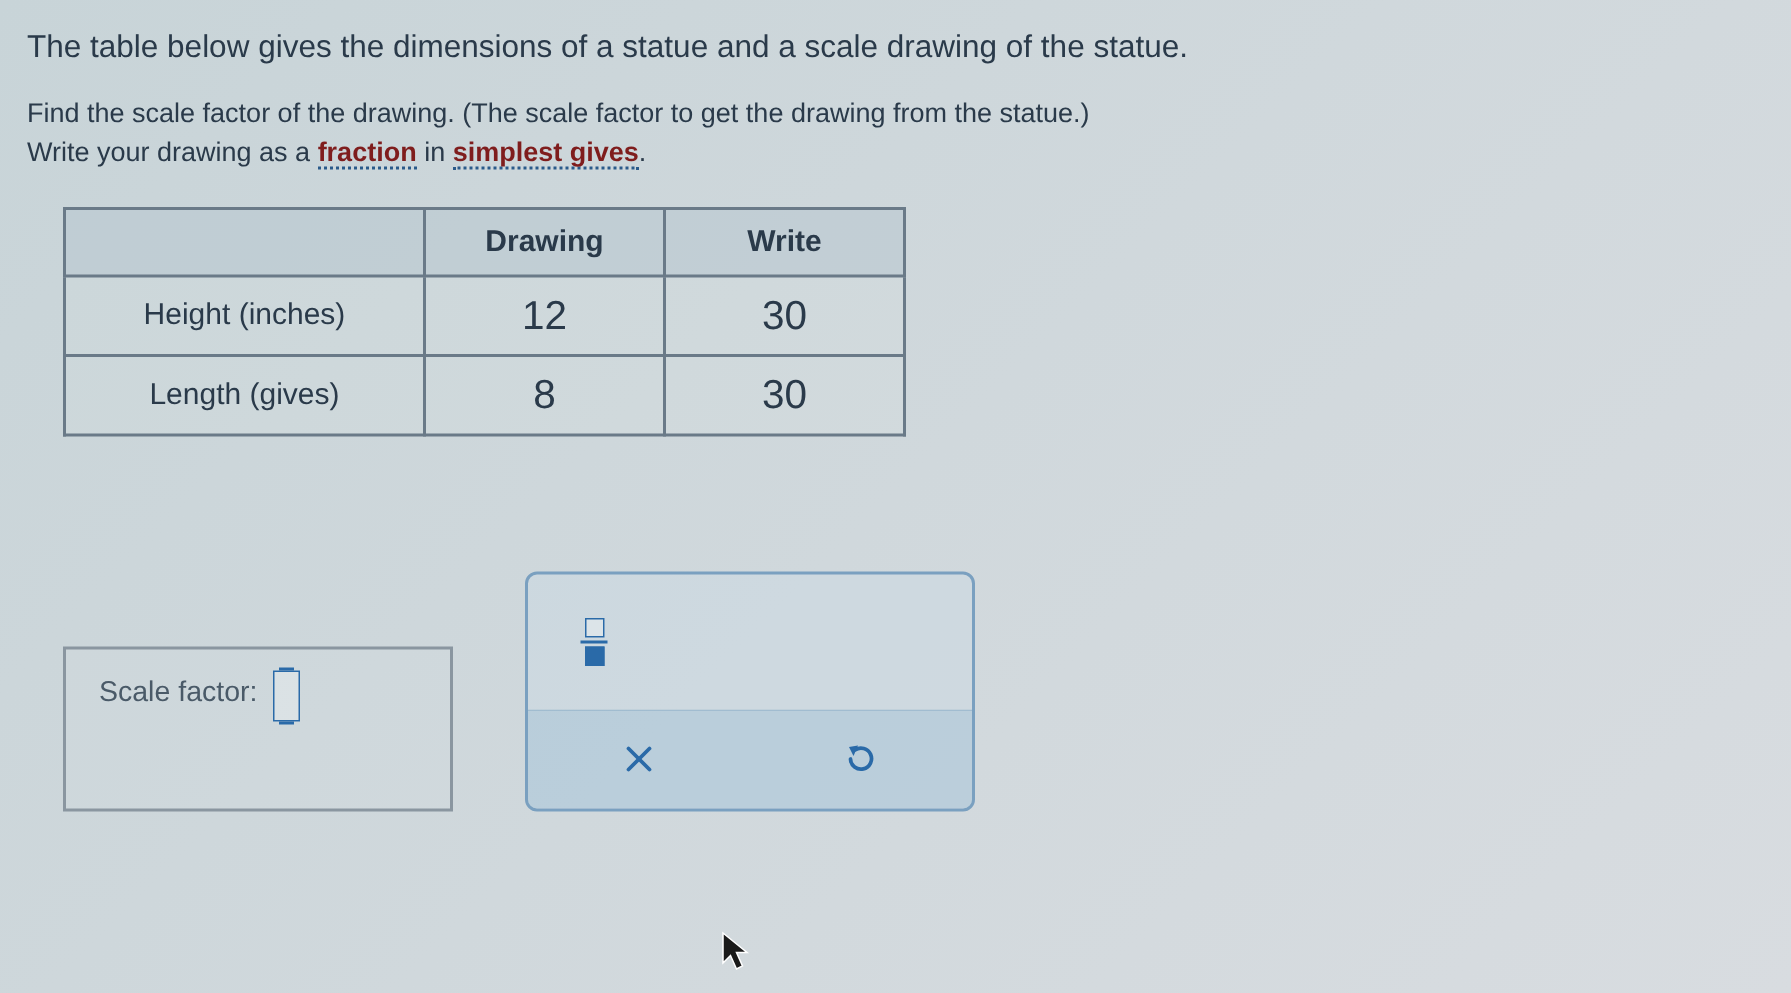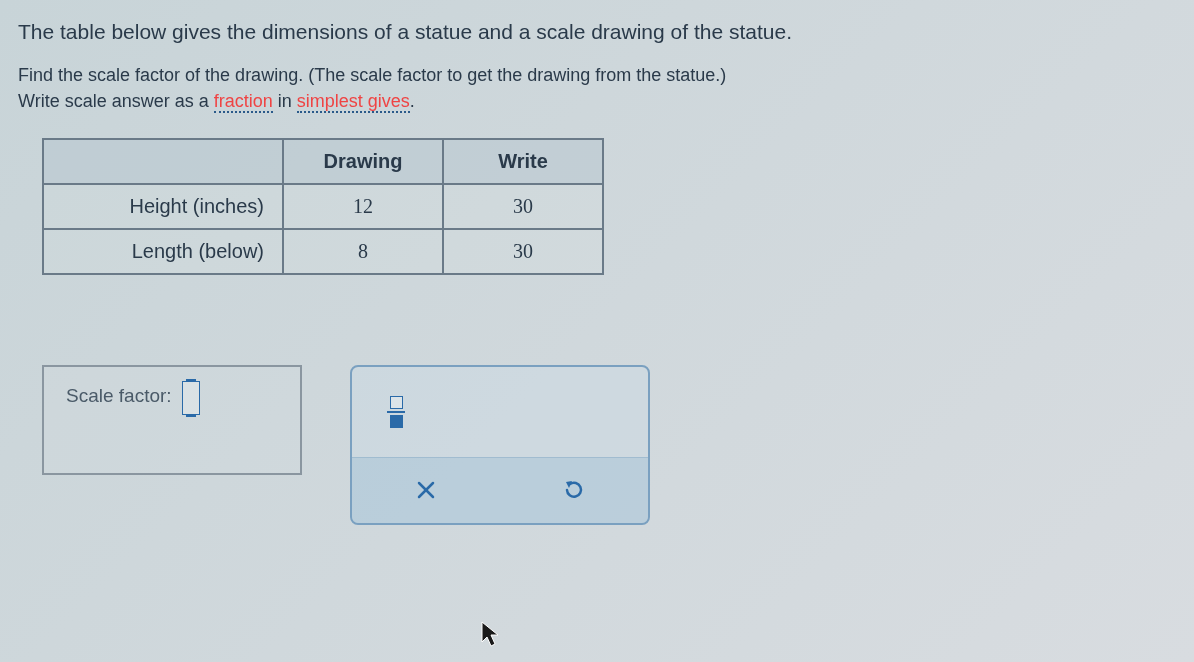--- a/index.html
+++ b/index.html
@@ -21,58 +21,59 @@
     font-size: 21px;
     line-height: 1.5;
     margin-bottom: 14px;
   }
   .instruction {
     font-size: 18px;
     line-height: 1.45;
     margin-bottom: 24px;
   }
   .term-link {
-    color: #ef4444;
+    color: #7f1d1d;
     border-bottom: 2px dotted #2a5a8a;
     cursor: pointer;
+    font-weight: bold;
   }
   table.data {
     border-collapse: collapse;
     margin-left: 24px;
     background: rgba(255,255,255,0.05);
   }
   table.data th, table.data td {
     border: 2px solid #6a7a88;
     padding: 10px 18px;
     font-size: 20px;
     text-align: center;
   }
   table.data th {
     background: rgba(180,195,205,0.5);
     font-weight: bold;
   }
   table.data td.rowlabel {
-    text-align: right;
+    text-align: center;
     width: 240px;
   }
   table.data th.blank {
     background: rgba(180,195,205,0.5);
     width: 240px;
   }
   table.data th.colh {
     width: 160px;
   }
   table.data td.val {
-    font-family: Liberation Serif, serif;
-    font-size: 20px;
+    font-family: Liberation Sans, sans-serif;
+    font-size: 27px;
     width: 160px;
   }
   .answer-row {
     display: flex;
-    align-items: flex-start;
+    align-items: flex-end;
     margin-top: 90px;
     margin-left: 24px;
     gap: 48px;
   }
   .answer-box {
     border: 2px solid #8a96a0;
     padding: 18px 22px 34px 22px;
     width: 260px;
     height: 110px;
     display: flex;
@@ -166,37 +167,37 @@
   }
 </style>
 </head>
 <body>
 
 <div class="content">
   <div class="intro">The table below gives the dimensions of a statue and a scale drawing of the statue.</div>
 
   <div class="instruction">
     <span>Find the scale factor of the drawing. (The scale factor to get the drawing from the statue.)</span><br>
-    <span>Write scale answer as a </span><span class="term-link">fraction</span><span> in </span><span class="term-link">simplest gives</span><span>.</span>
+    <span>Write your drawing as a </span><span class="term-link">fraction</span><span> in </span><span class="term-link">simplest gives</span><span>.</span>
   </div>
 
   <table class="data">
     <tbody>
         <tr>
       <th class="blank"></th>
       <th class="colh">Drawing</th>
       <th class="colh">Write</th>
     </tr>
     <tr>
       <td class="rowlabel">Height (inches)</td>
       <td class="val">12</td>
       <td class="val">30</td>
     </tr>
     <tr>
-      <td class="rowlabel">Length (below)</td>
+      <td class="rowlabel">Length (gives)</td>
       <td class="val">8</td>
       <td class="val">30</td>
     </tr>
   </tbody>
     </table>
 
   <div class="answer-row">
     <div class="answer-box">
       <span class="answer-label">Scale factor:</span>
       <span class="answer-input"></span>

